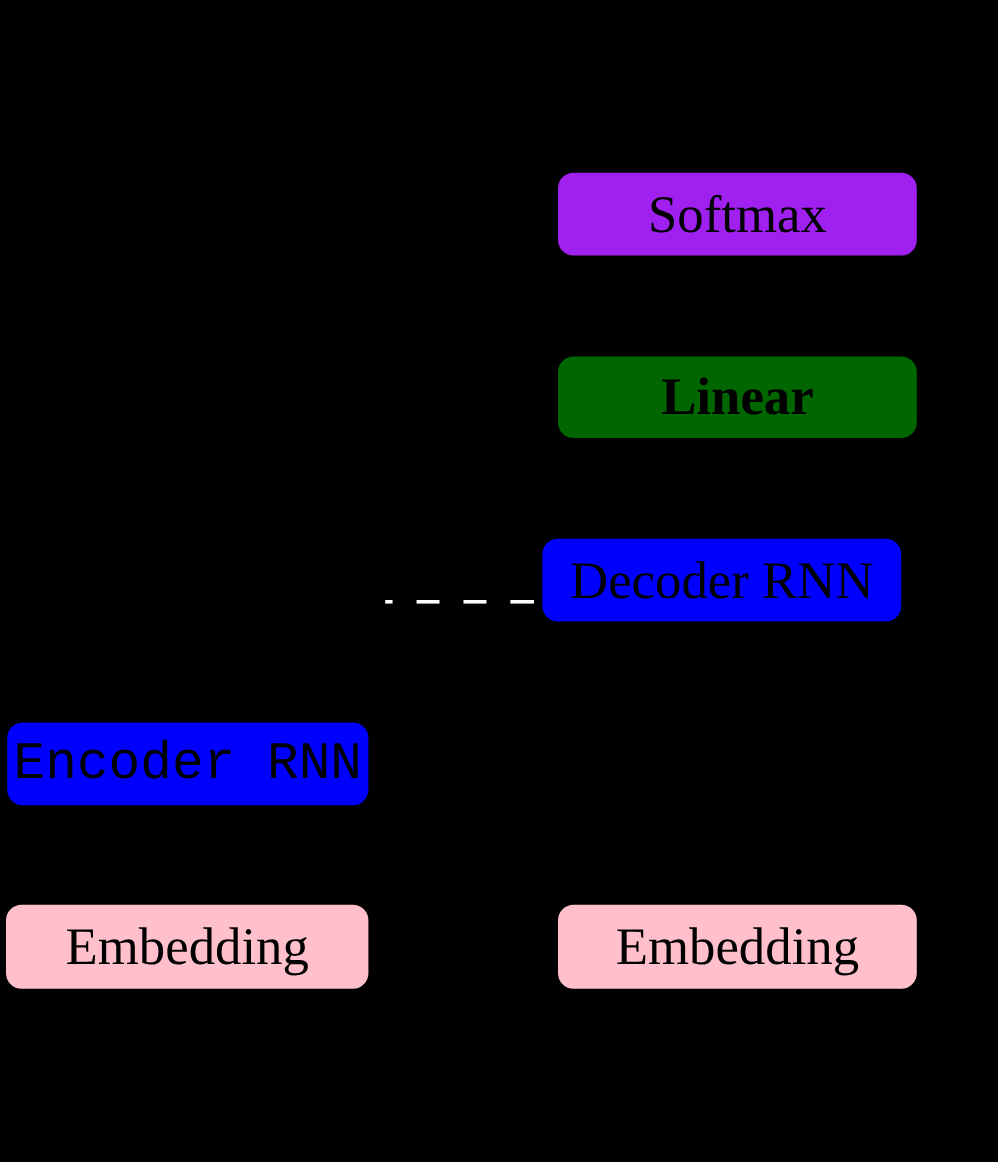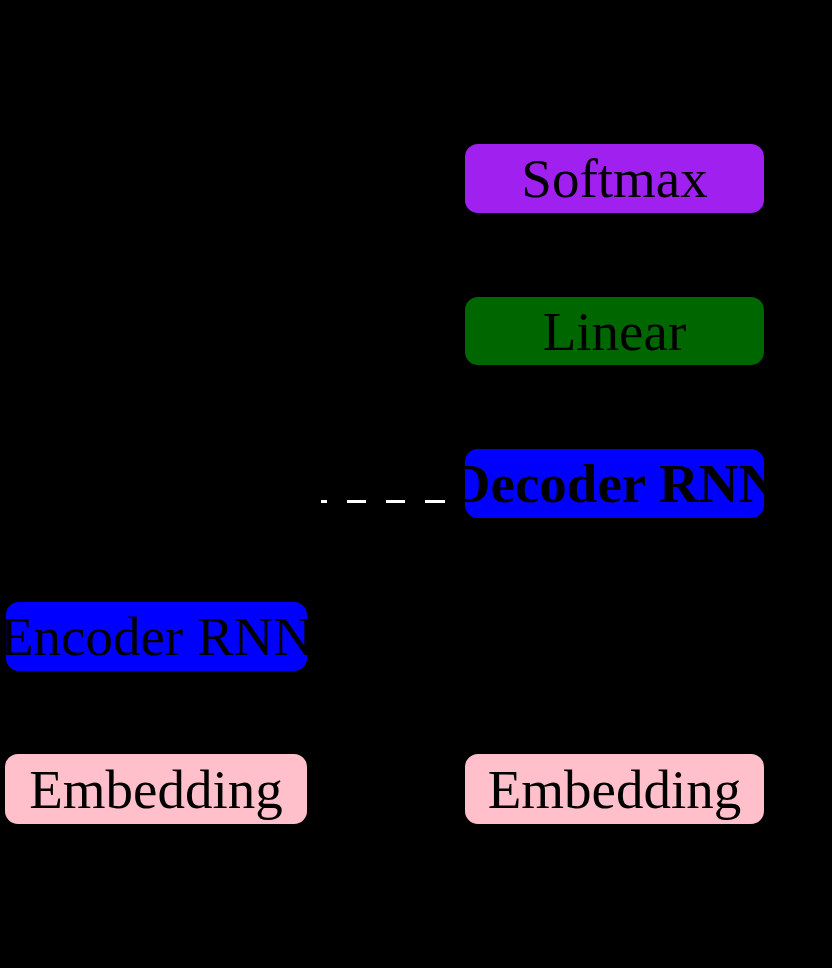--- a/index.html
+++ b/index.html
@@ -17,28 +17,28 @@
   }
   .block {
     position: absolute;
     box-sizing: border-box;
     border: 2px solid #000000;
     border-radius: 15px;
     display: flex;
     align-items: center;
     justify-content: center;
     color: #000000;
-    font-size: 55px;
+    font-size: 44px;
     line-height: 1;
     white-space: nowrap;
   }
   
   .block.softmax        { left: 463px; top: 142px; width: 303px; height: 73px; }
-  .block.linear         { left: 463px; top: 295px; width: 303px; height: 72px; }
-  .block.decoder-rnn    { left: 463px; top: 447px; width: 303px; height: 73px; font-weight: bold; }
+  .block.linear         { left: 463px; top: 295px; width: 303px; height: 72px; font-weight: bold; }
+  .block.decoder-rnn    { left: 450px; top: 447px; width: 303px; height: 73px; }
   .block.embedding-right{ left: 463px; top: 752px; width: 303px; height: 74px; }
   
   .block.attention      { left: 2px;   top: 446px; width: 307px; height: 74px; }
   .block.encoder-rnn    { left: 4px;   top: 600px; width: 305px; height: 73px; }
   .block.embedding-left { left: 3px;   top: 752px; width: 306px; height: 74px; }
 
   .dashed-connector {
     position: absolute;
     left: 321px;
     top: 500px;
@@ -63,21 +63,21 @@
 
   <div class="block linear" style="background-color: rgb(0, 102, 0);">
     <span>Linear</span>
   </div>
 
   <div class="block decoder-rnn" style="background-color: rgb(0, 0, 255);">
     <span>Decoder RNN</span>
   </div>
 
 
-  <div class="block encoder-rnn" style="background-color: rgb(0, 0, 255);">
+  <div class="block encoder-rnn" style="background-color: rgb(0, 0, 255); font-family: Liberation Mono, monospace;">
     <span>Encoder RNN</span>
   </div>
 
   <div class="block embedding-left" style="background-color: rgb(255, 192, 203);">
     <span>Embedding</span>
   </div>
 
   <div class="block embedding-right" style="background-color: rgb(255, 192, 203);">
     <span>Embedding</span>
   </div>

